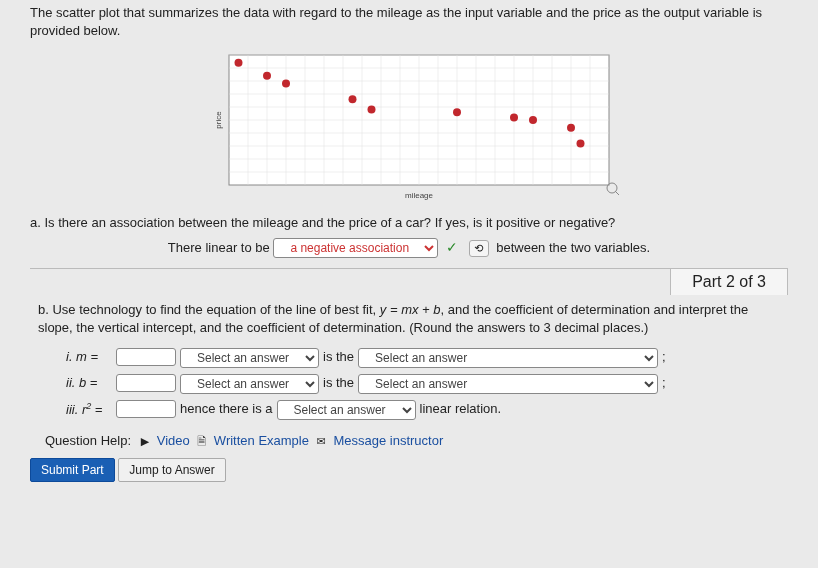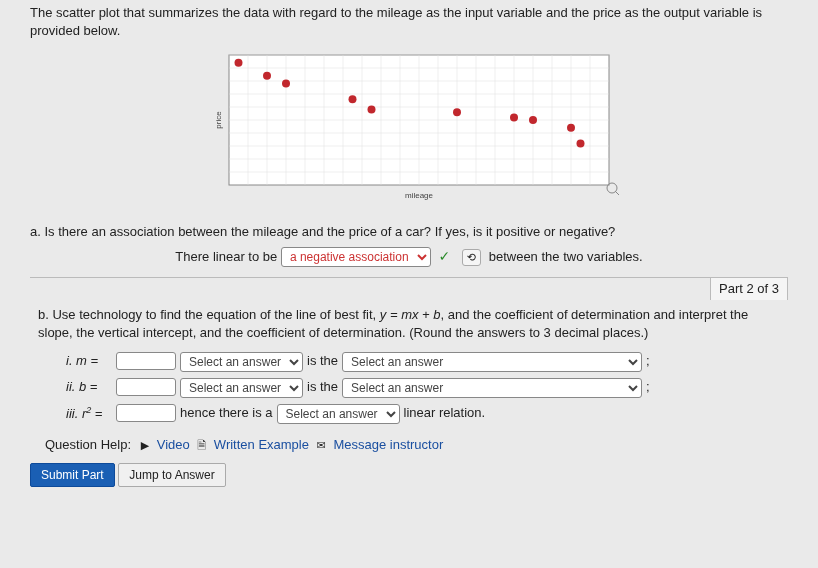--- a/index.html
+++ b/index.html
@@ -10,49 +10,49 @@
   background: #eaeaea;
   width: 818px;
   height: 568px;
   overflow: hidden;
   padding: 4px 30px 0 30px;
   line-height: 1.4;
 }
 .intro { margin-bottom: 10px; }
 .chart-wrap { text-align: center; margin: 4px 0 6px; }
 svg.chart { display: inline-block; }
-.question-a { margin: 17px 0 6px; }
+.question-a { margin: 8px 0 6px; }
 .answer-a { text-align: center; margin: 6px 0 10px; }
 .sel {
   font-family: inherit;
   font-size: 12px;
   border: 1px solid #888;
   border-radius: 3px;
-  padding: 1px 4px;
+  padding: 1px 12px;
   background: #fff;
   color: #444;
 }
 .sel.neg { color: #c33; min-width: 150px; }
 .check { color: #2a8a2a; font-size: 14px; margin: 0 4px; }
 .reset {
   display: inline-block;
   border: 1px solid #aaa;
   border-radius: 3px;
   padding: 0 4px;
   font-size: 11px;
   background: #f5f5f5;
   margin: 0 4px;
 }
 hr { border: none; border-top: 1px solid #bbb; margin: 6px 0 0; }
 .part-label {
   float: right;
   border: 1px solid #bbb;
   border-bottom: none;
-  padding: 2px 8px;
-  font-size: 13px;
+  padding: 2px 21px;
+  font-size: 16px;
   background: #f5f5f5;
   margin-top: -1px;
 }
 .clear { clear: both; }
 .question-b { margin: 6px 8px 10px; }
 .row { margin: 6px 0 6px 36px; display: flex; align-items: flex-start; gap: 4px; }
 .lab { width: 46px; font-style: italic; }
 .num-input {
   width: 60px;
   border: 1px solid #888;

